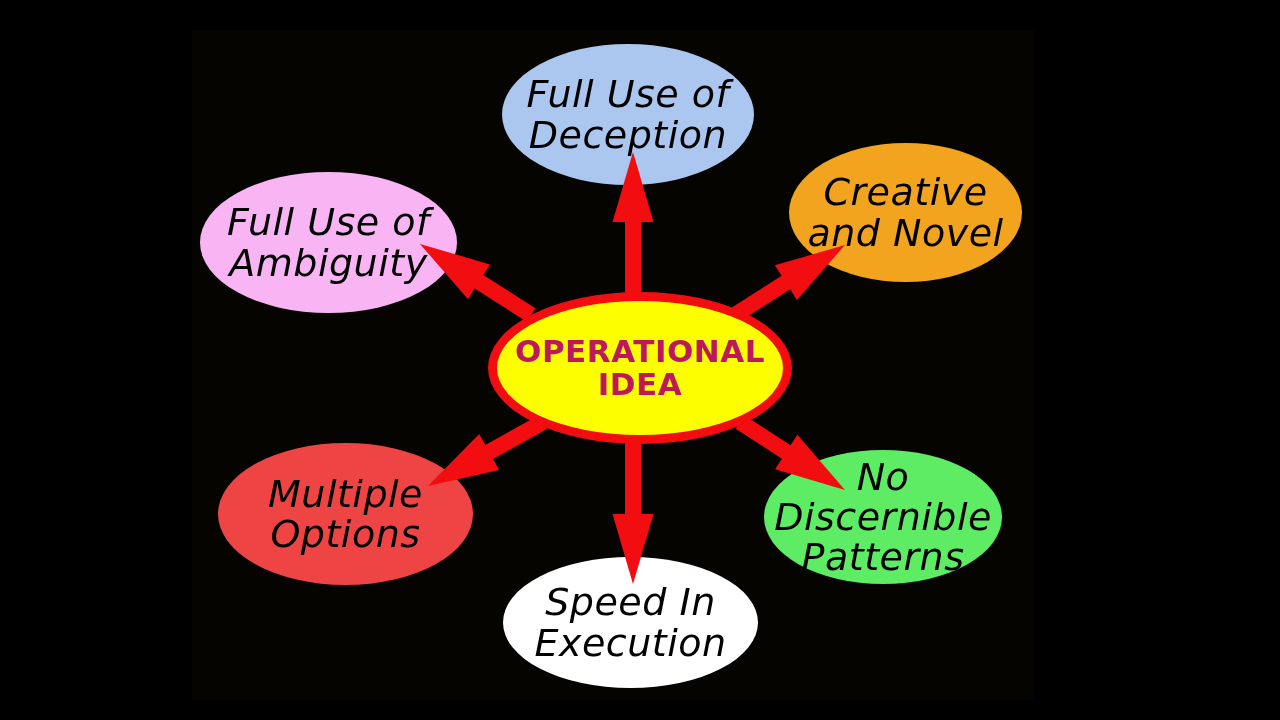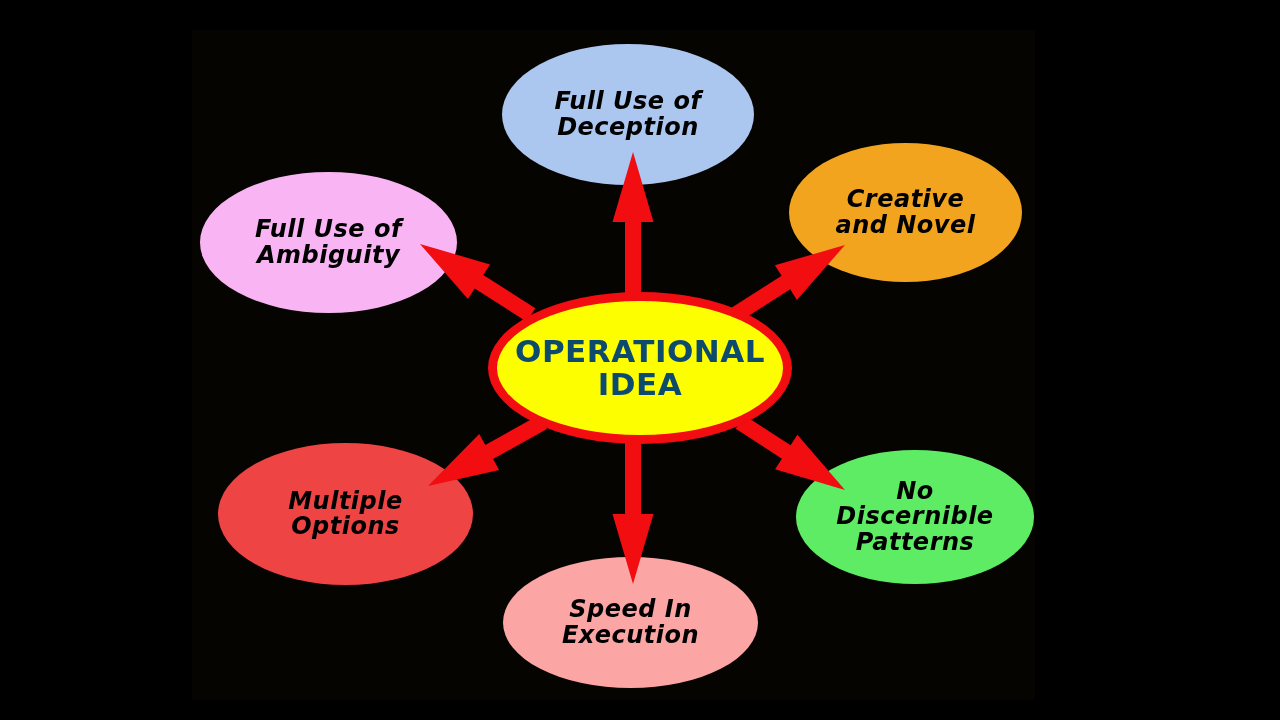--- a/index.html
+++ b/index.html
@@ -28,48 +28,48 @@
   .ellipse {
     position: absolute;
     border-radius: 50%;
     display: flex;
     align-items: center;
     justify-content: center;
     text-align: center;
     box-sizing: border-box;
   }
   .node-label {
-    font-weight: bold;
+    font-weight: normal;
     font-style: italic;
-    font-size: 24px;
+    font-size: 38px;
     line-height: 1.06;
     color: #000000;
     white-space: pre-line;
     letter-spacing: 0.5px;
   }
   #center-ellipse {
     left: 488px;
     top: 292px;
     width: 304px;
     height: 152px;
     border: 9px solid #f20d11;
     z-index: 3;
   }
   #center-label {
     font-weight: bold;
     font-style: normal;
     font-size: 31px;
     line-height: 1.06;
-    color: #0c4a6e;
+    color: #be185d;
     white-space: pre-line;
     letter-spacing: 0.5px;
   }
   #node-deception { left: 502px; top: 44px;  width: 252px; height: 141px; z-index: 1; }
   #node-creative  { left: 789px; top: 143px; width: 233px; height: 139px; z-index: 1; }
-  #node-patterns  { left: 796px; top: 450px; width: 238px; height: 134px; z-index: 1; }
+  #node-patterns  { left: 764px; top: 450px; width: 238px; height: 134px; z-index: 1; }
   #node-speed     { left: 503px; top: 557px; width: 255px; height: 131px; z-index: 1; }
   #node-options   { left: 218px; top: 443px; width: 255px; height: 142px; z-index: 1; }
   #node-ambiguity { left: 200px; top: 172px; width: 257px; height: 141px; z-index: 1; }
   #arrow-layer {
     position: absolute;
     left: 0;
     top: 0;
     width: 1280px;
     height: 720px;
     z-index: 2;
@@ -91,21 +91,21 @@
     <div class="node-label">Creative
 and Novel</div>
   </div>
 
   <div class="ellipse" id="node-patterns" style="background: rgb(93, 236, 100);">
     <div class="node-label">No
 Discernible
 Patterns</div>
   </div>
 
-  <div class="ellipse" id="node-speed" style="background: #fca5a5;">
+  <div class="ellipse" id="node-speed" style="background: #ffffff;">
     <div class="node-label">Speed In
 Execution</div>
   </div>
 
   <div class="ellipse" id="node-options" style="background: #ef4444;">
     <div class="node-label">Multiple
 Options</div>
   </div>
 
   <div class="ellipse" id="node-ambiguity" style="background: rgb(249, 180, 244);">

